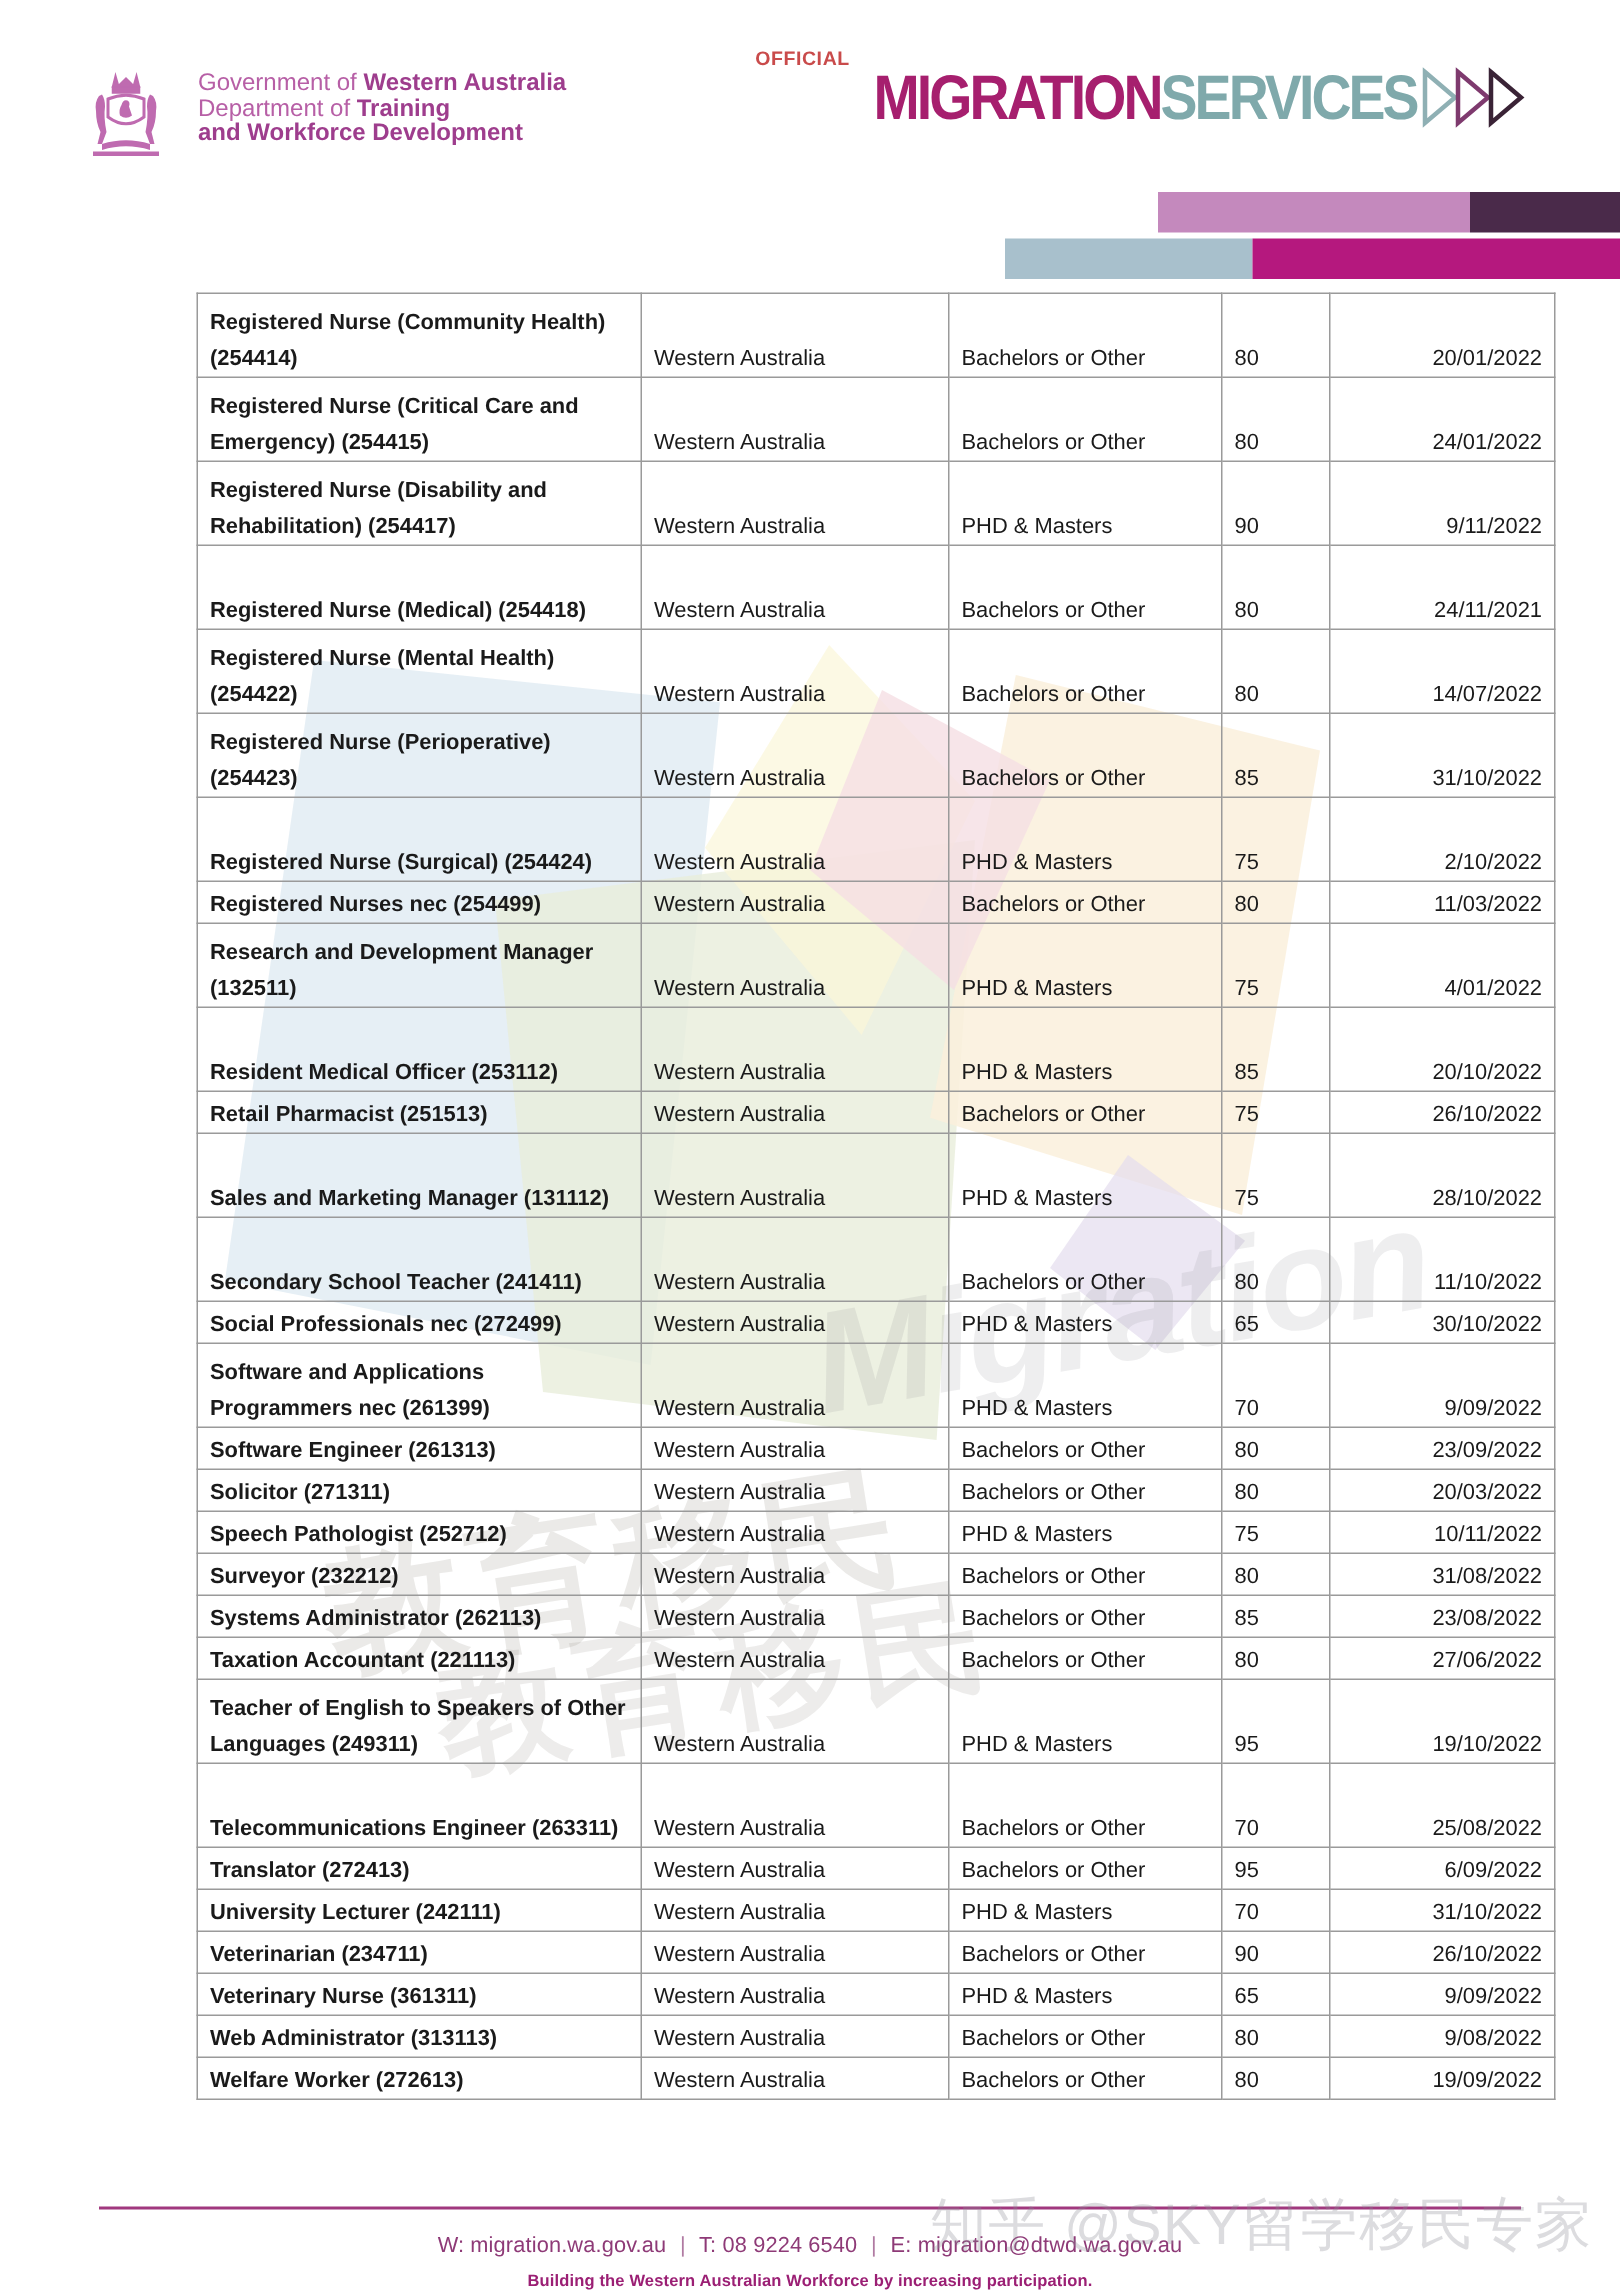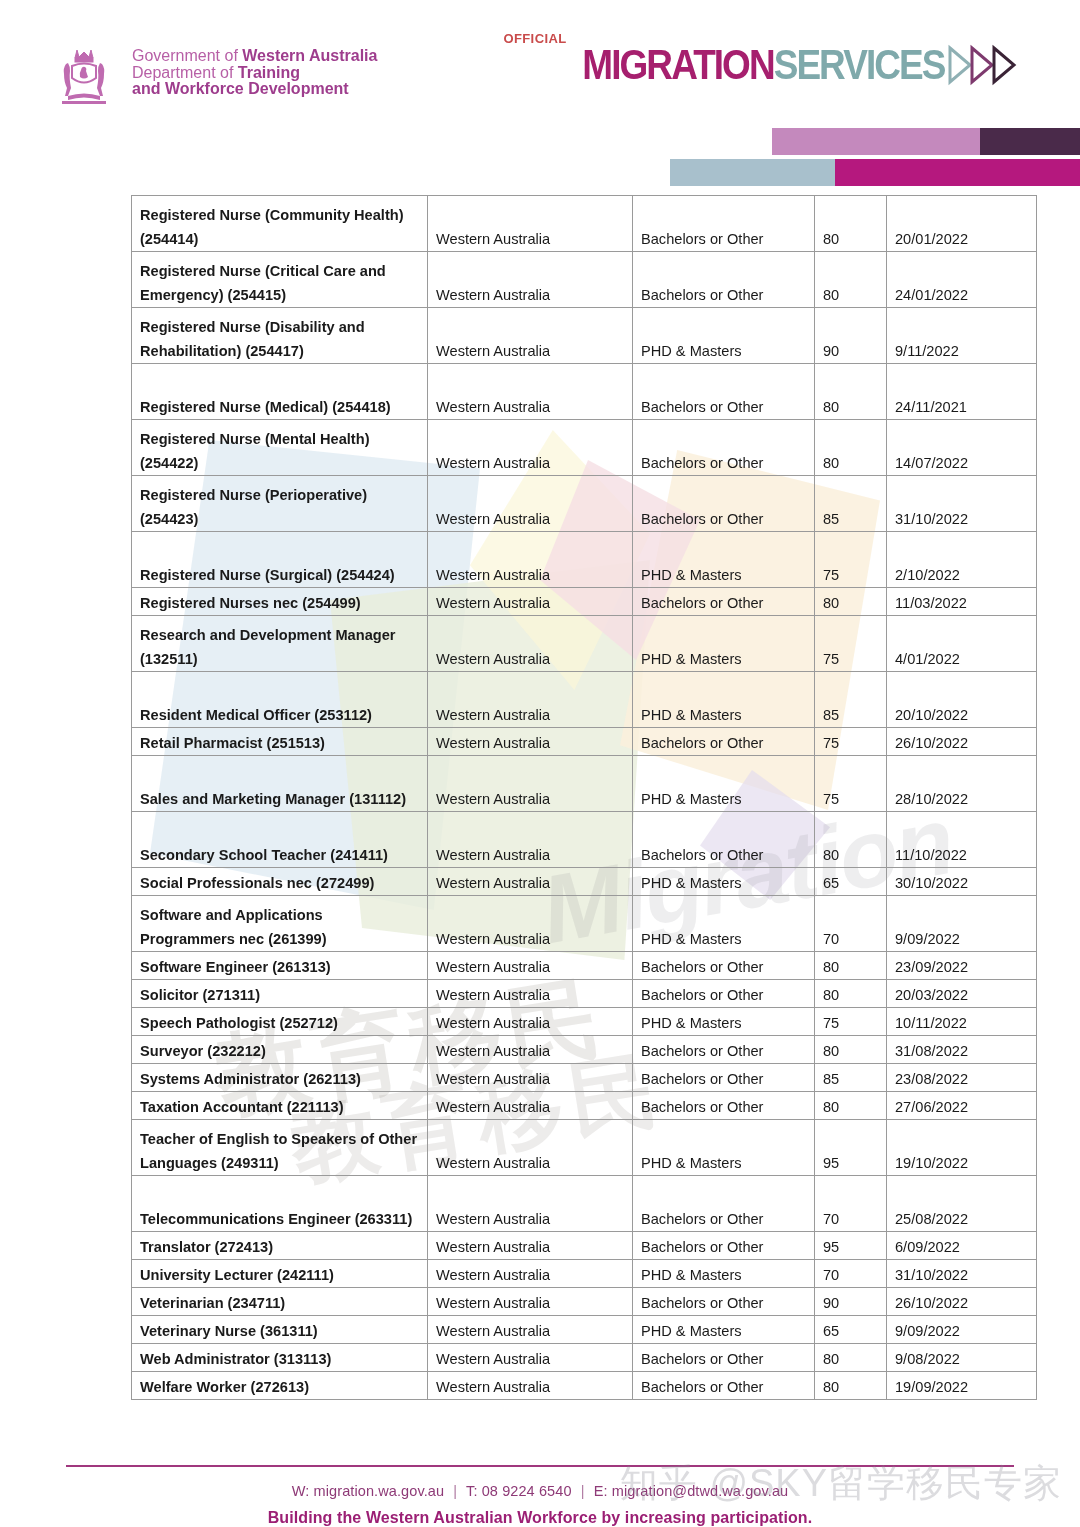--- a/index.html
+++ b/index.html
@@ -195,21 +195,21 @@
 
   td.occ {
     font-weight: 700;
     vertical-align: top;
     padding-top: 4px;
     padding-bottom: 3px;
   }
   td.state { padding-left: 10px; }
   td.qual  { padding-left: 10px; }
   td.pts   { text-align: left; padding-right: 14px; }
-  td.date  { text-align: left; padding-right: 12px; }
+  td.date  { text-align: right; padding-right: 12px; }
 
   tr.h1 td { height: 28px; }
   tr.h2 td { height: 56px; }
 
   
   #page-footer {
     position: absolute;
     left: 0; right: 0; bottom: 0;
     z-index: 2;
   }
@@ -221,21 +221,21 @@
   #footer-contact {
     text-align: center;
     font-size: 14.5px;
     color: #8e3a77;
     margin-bottom: 10px;
     letter-spacing: .1px;
   }
   #footer-contact .sep { color: #b07aa2; padding: 0 5px; }
   #footer-tagline {
     text-align: center;
-    font-size: 16px;
+    font-size: 11px;
     font-weight: 700;
     color: #9b1f74;
     letter-spacing: .1px;
   }
   #footer-watermark {
     position: absolute;
     right: 18px; bottom: 18px;
     font-size: 38px;
     font-weight: 400;
     color: rgba(140,140,150,.30);

